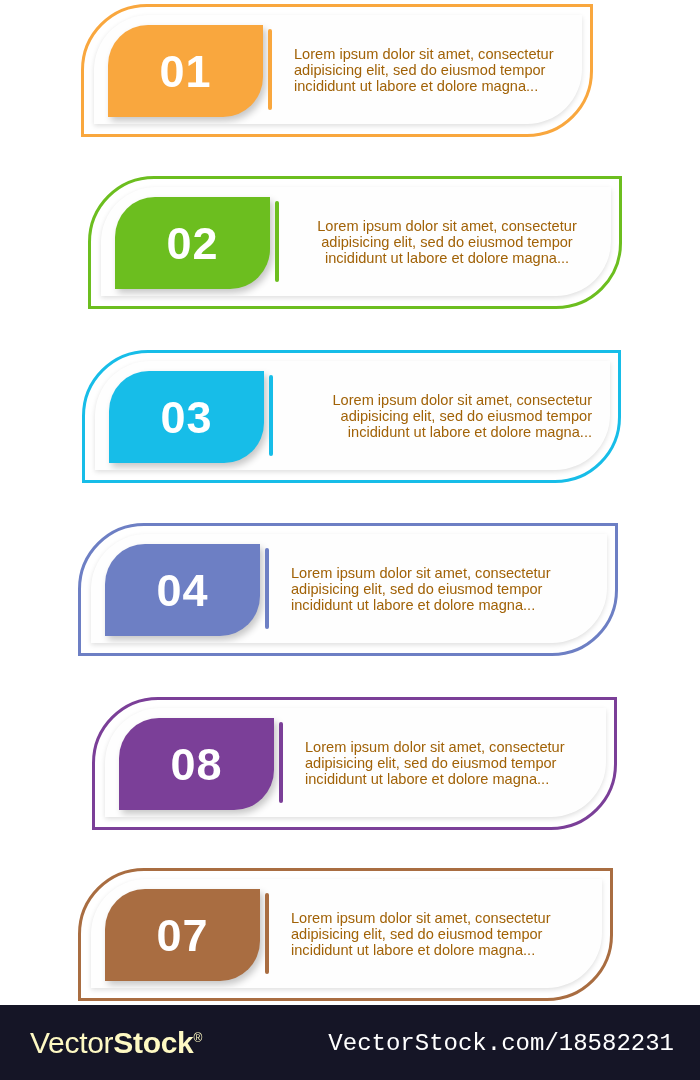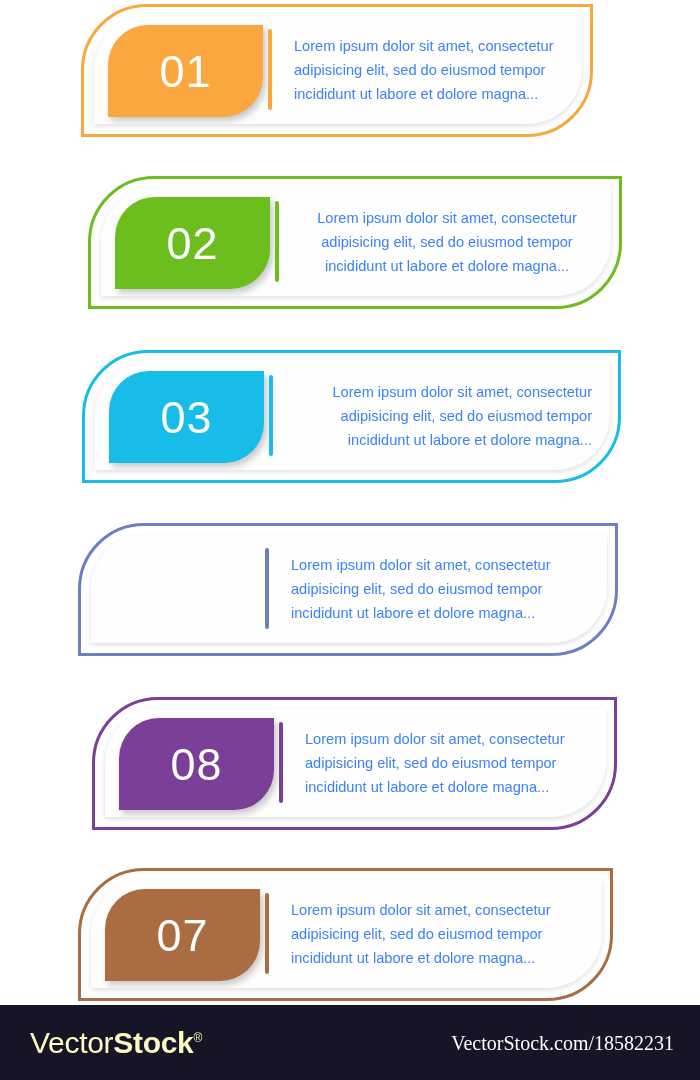--- a/index.html
+++ b/index.html
@@ -77,36 +77,36 @@
     background: var(--c);
     border-radius: 40px 0 40px 0;
     box-shadow: 3px 4px 7px rgba(0,0,0,0.22);
     display: flex;
     align-items: center;
     justify-content: center;
   }
   .badge-num {
     color: #ffffff;
     font-size: 45px;
-    font-weight: 400;
+    font-weight: 700;
     letter-spacing: 1px;
     line-height: 1;
     font-family: "Liberation Sans", sans-serif;
     user-select: none;
   }
 
   .desc {
     position: absolute;
     left: 200px;
     right: 18px;
     top: 50%;
     transform: translateY(-50%);
-    color: #3b82f6;
+    color: #a16207;
     font-size: 14.6px;
-    line-height: 24px;
+    line-height: 16px;
     font-family: "Liberation Sans", sans-serif;
   }
 
   
   #footer {
     position: absolute;
     left: 0;
     top: 1005px;
     width: 700px;
     height: 75px;
@@ -125,23 +125,23 @@
   }
   #wm-logo .light { font-weight: 300; }
   #wm-logo .bold  { font-weight: 700; }
   #wm-logo .reg   { font-size: 12px; vertical-align: super; }
   #wm-url {
     position: absolute;
     right: 26px;
     top: 50%;
     transform: translateY(-50%);
     color: #ffffff;
-    font-size: 20px;
+    font-size: 24px;
     white-space: nowrap;
-    font-family: Liberation Serif, serif;
+    font-family: Liberation Mono, monospace;
     text-align: right;
   }
 </style>
 </head>
 <body>
 
 <div id="stage">
 
 <div class="row" style="--c: #F9A73E; left: 81px; top: 4px; width: 512px;">
       <div class="frame"></div>
@@ -169,20 +169,23 @@
         <div class="badge">
           <span class="badge-num">03</span>
         </div>
         <div class="divider"></div>
         <div class="desc">Lorem ipsum dolor sit amet, consectetur adipisicing elit, sed do eiusmod tempor incididunt ut labore et dolore magna...</div>
       </div>
     </div>
     <div class="row" style="--c: #6D7FC4; left: 78px; top: 523px; width: 540px;">
       <div class="frame"></div>
       <div class="card">
+        <div class="badge">
+          <span class="badge-num">04</span>
+        </div>
         <div class="divider"></div>
         <div class="desc">Lorem ipsum dolor sit amet, consectetur adipisicing elit, sed do eiusmod tempor incididunt ut labore et dolore magna...</div>
       </div>
     </div>
     <div class="row" style="--c: #7B3F98; left: 92px; top: 697px; width: 525px;">
       <div class="frame"></div>
       <div class="card">
         <div class="badge">
           <span class="badge-num">08</span>
         </div>

